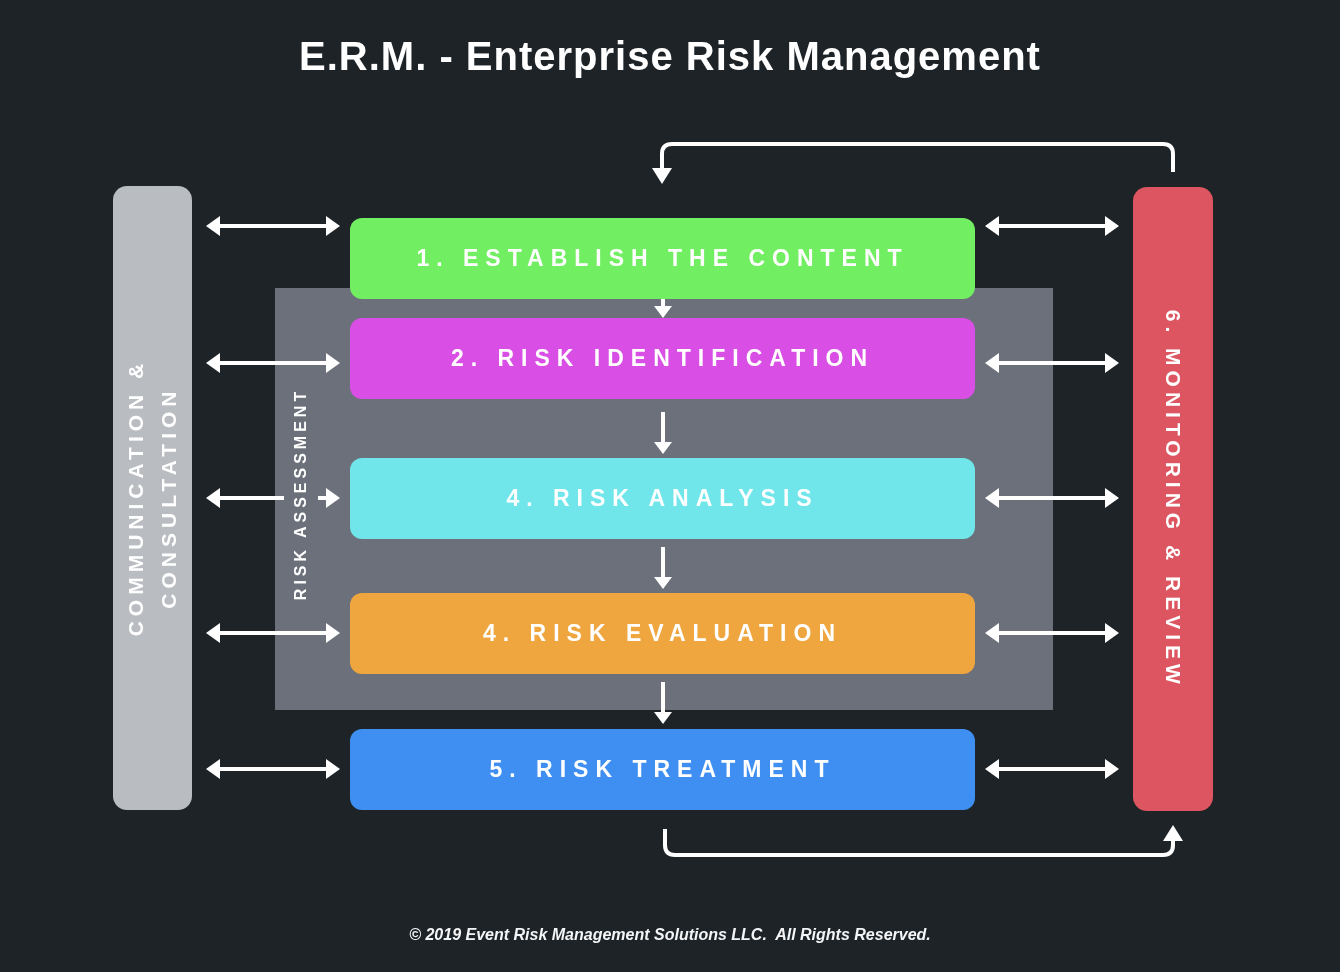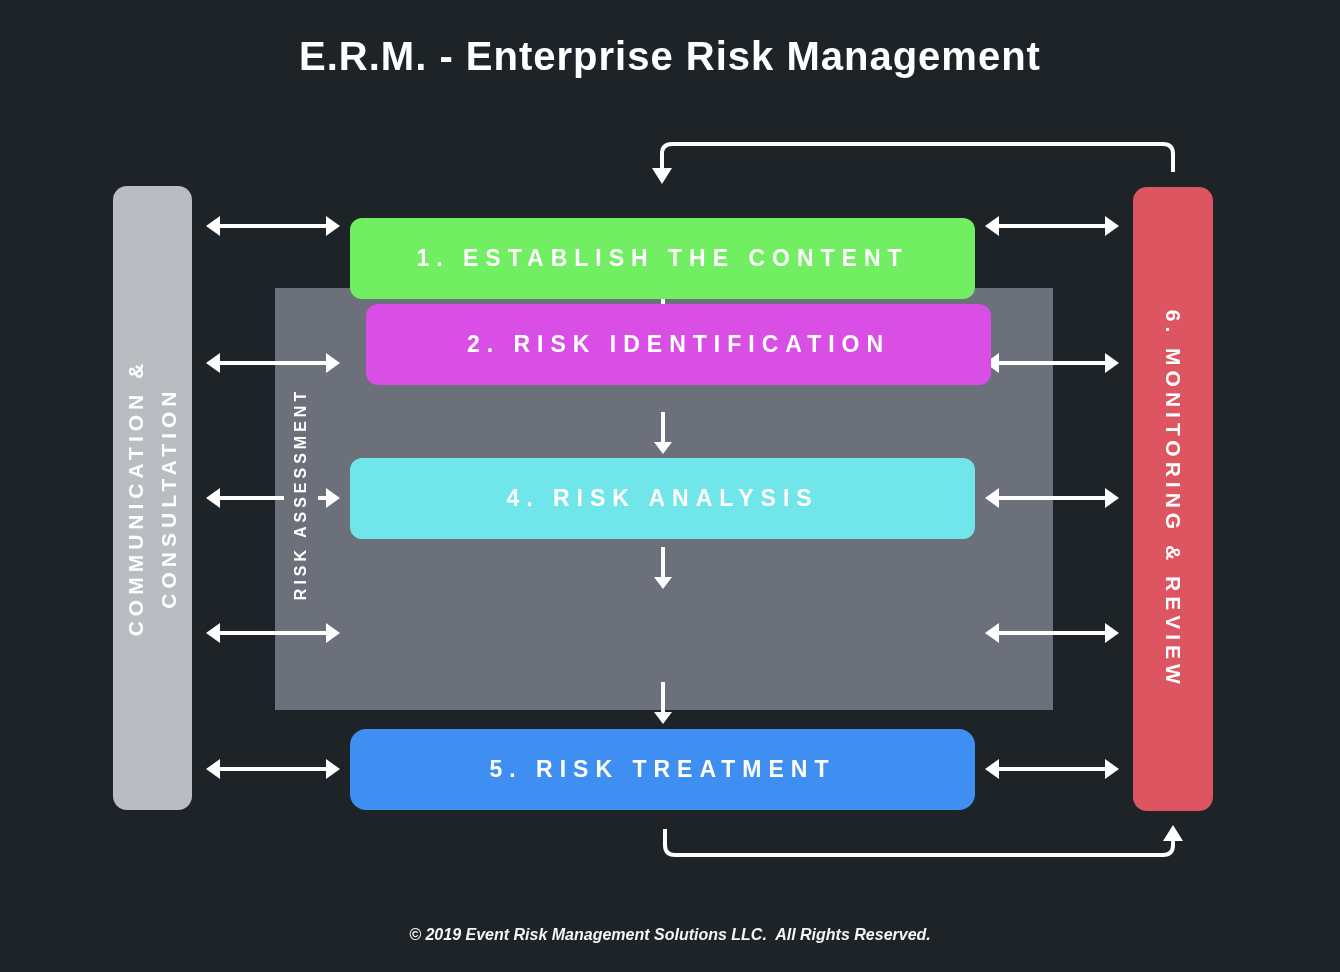--- a/index.html
+++ b/index.html
@@ -48,21 +48,21 @@
   }
 
   .step{
     position:absolute;left:350px;width:625px;height:81px;
     border-radius:12px;
     display:flex;align-items:center;justify-content:center;
     color:#ffffff;font-weight:800;font-size:23px;letter-spacing:7px;
     z-index:4;
   }
   .step-1{top:186px;margin-top:32px;}
-  .step-2{top:304px;margin-left:16px;}
+  .step-2{top:318px;}
   .step-3{top:458px;}
   .step-4{top:593px;}
   .step-5{top:729px;}
 
   .harrow{position:absolute;height:4px;background:#ffffff;z-index:2;}
   .harrow::before{
     content:"";position:absolute;left:-14px;top:-8px;
     border-top:10px solid transparent;border-bottom:10px solid transparent;
     border-right:14px solid #ffffff;
   }
@@ -141,17 +141,18 @@
     </div>
   </div>
 
   <div class="vbar vbar-right" style="background-color: rgb(220, 85, 97);">
     <div class="vtext vtext-cw">6. MONITORING &amp; REVIEW</div>
   </div>
 
   <div class="step step-1" style="background-color: rgb(114, 238, 98);">1. ESTABLISH THE CONTENT</div>
   <div class="step step-2" style="background-color: rgb(217, 78, 229);">2. RISK IDENTIFICATION</div>
   <div class="step step-3" style="background-color: rgb(112, 230, 234);">4. RISK ANALYSIS</div>
-  <div class="step step-5" style="background-color: rgb(63, 143, 242); border-radius: 16px;">5. RISK TREATMENT</div>
+  <div class="step step-4" style="background-color: rgb(239, 166, 63);">4. RISK EVALUATION</div>
+  <div class="step step-5" style="background-color: rgb(63, 143, 242);">5. RISK TREATMENT</div>
 
   <div class="footer">© 2019 Event Risk Management Solutions LLC.  All Rights Reserved.</div>
 
 </div>
 
 </body></html>

